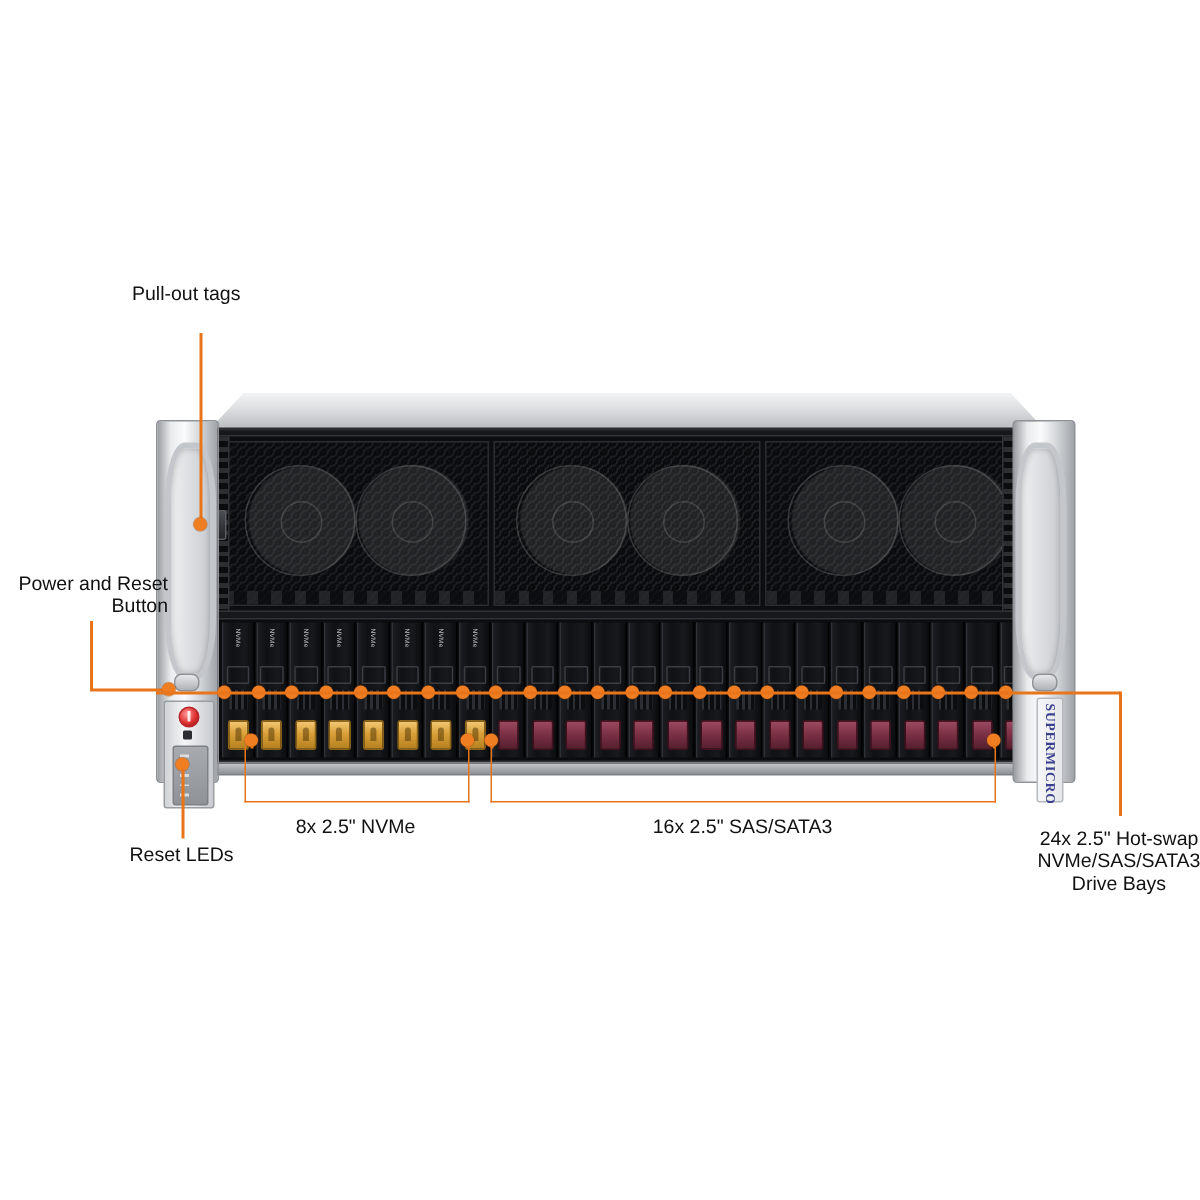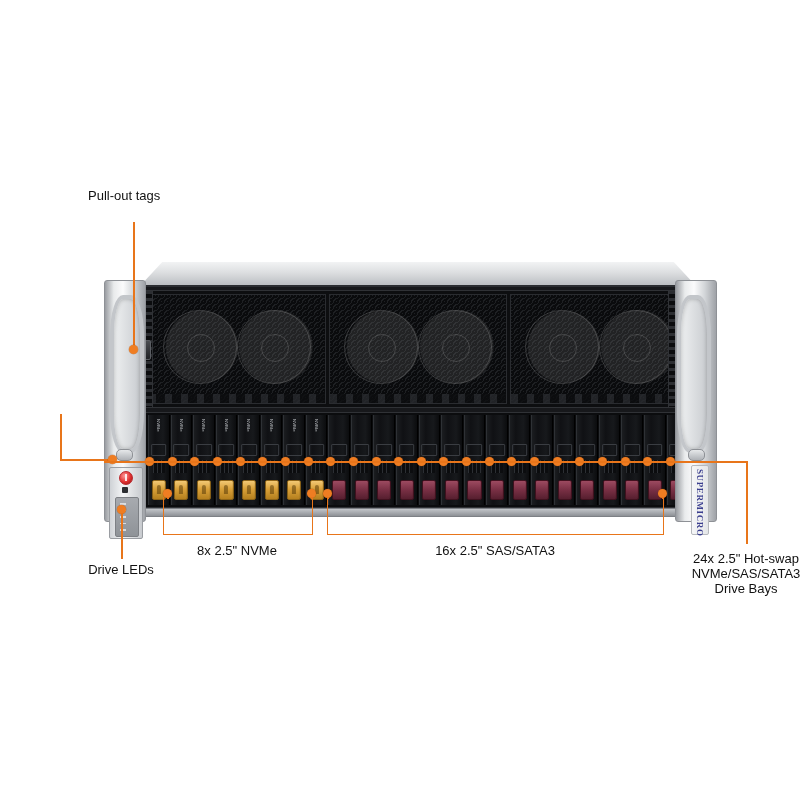--- a/index.html
+++ b/index.html
@@ -587,27 +587,29 @@
         <span class="logo-text">SUPERMICRO</span>
         <span class="logo-dot"></span>
       </div>
     </div>
   </div>
 
   <div class="label" style="left:88px; top:188px;">Pull-out tags</div>
   <div class="lead-v" style="left:133px; top:222px; height:127px;"></div>
   <div class="dot" style="left:129px; top:345px;"></div>
 
+  <div class="label rgt" style="left:0px; top:381px; width:112px;">Power and Reset
+Button</div>
   <div class="lead-h" style="left:60px; top:459px; width:52px;"></div>
   <div class="lead-v" style="left:60px; top:414px; height:46px;"></div>
   <div class="dot" style="left:108px; top:455px;"></div>
 
   <div class="dot" style="left:117px; top:505px;"></div>
   <div class="lead-v" style="left:121px; top:513px; height:46px;"></div>
-  <div class="label ctr" style="left:66px; top:562px; width:110px;">Drive LEDs</div>
+  <div class="label ctr" style="left:66px; top:562px; width:110px;">Reset LEDs</div>
 
   <div id="bay-dots">
       <div class="dot" style="left: 145px; top: 457px;"></div>
       <div class="dot" style="left: 167.652px; top: 457px;"></div>
       <div class="dot" style="left: 190.304px; top: 457px;"></div>
       <div class="dot" style="left: 212.957px; top: 457px;"></div>
       <div class="dot" style="left: 235.609px; top: 457px;"></div>
       <div class="dot" style="left: 258.261px; top: 457px;"></div>
       <div class="dot" style="left: 280.913px; top: 457px;"></div>
       <div class="dot" style="left: 303.565px; top: 457px;"></div>

